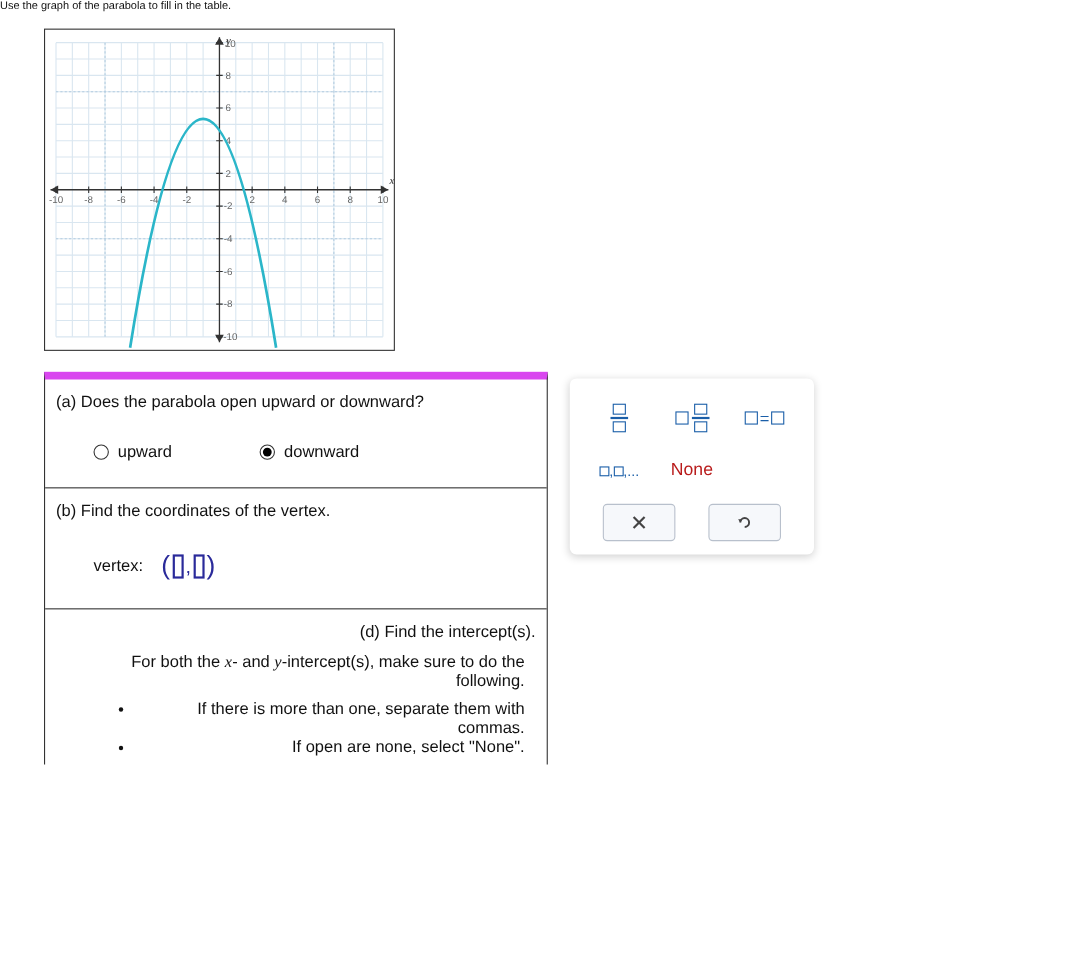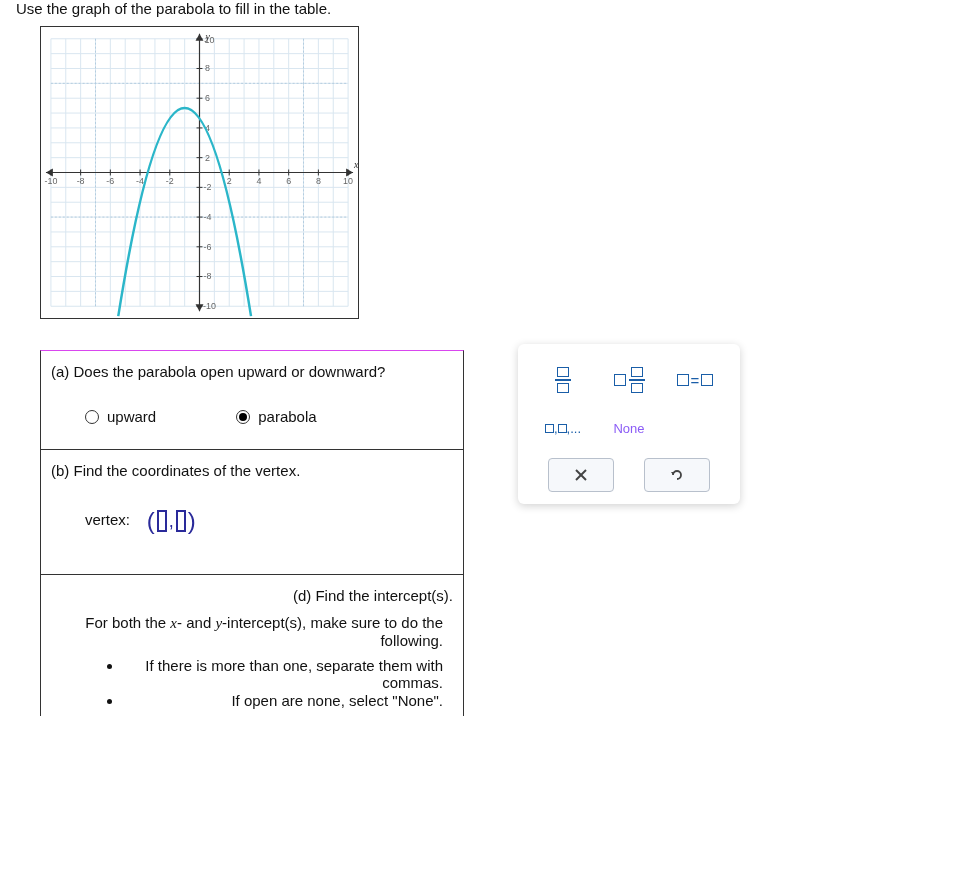--- a/index.html
+++ b/index.html
@@ -9,39 +9,39 @@
     color: #111;
     background: #fff;
     width: 969px;
     height: 870px;
     position: relative;
     overflow: hidden;
   }
   .instruction {
     position: absolute;
     top: 0;
-    left: 16px;
-    font-size: 15px;
+    left: 0;
+    font-size: 10px;
     text-align: right;
   }
   .graph-wrap {
     position: absolute;
     top: 26px;
     left: 40px;
     width: 319px;
     height: 293px;
     border: 1px solid #333;
     background: #fff;
   }
   .questions {
     position: absolute;
-    top: 350px;
+    top: 338px;
     left: 40px;
-    width: 424px;
-    border-top: 1px solid #d946ef;
+    width: 458px;
+    border-top: 7px solid #d946ef;
     border-left: 1px solid #333;
     border-right: 1px solid #333;
   }
   .qrow {
     border-bottom: 1px solid #333;
     padding: 12px 10px 12px 10px;
   }
   .qrow.noborder { border-bottom: none; }
   .qtext {
     font-size: 15px;
@@ -145,21 +145,21 @@
     width: 16px; height: 1.5px; background: #1a5ea8; margin: 2px 0;
   }
   .mixed {
     display: flex; align-items: center; gap: 3px;
   }
   .sq {
     width: 12px; height: 12px; border: 1.5px solid #1a5ea8; display:inline-block;
   }
   .eq-sym { color:#1a5ea8; font-size: 15px; display:flex; align-items:center; gap:2px;}
   .list-sym { color:#1a5ea8; font-size: 13px; }
-  .none-sym { color:#8b5cf6; font-size: 13px; }
+  .none-sym { color:#b91c1c; font-size: 16px; }
   .action-row {
     display: flex;
     justify-content: space-around;
     align-items: center;
     padding: 6px 30px 0 30px;
     gap: 30px;
   }
   .action-btn {
     width: 72px;
     height: 34px;
@@ -293,27 +293,27 @@
     <div class="subarea">
       <div class="radio-row">
         <div class="radio-item">
           <span class="radio-circle"></span>
           <span>upward</span>
         </div>
         <div class="radio-item">
           <span class="radio-circle">
               <span class="radio-dot"></span>
             </span>
-          <span>parabola</span>
+          <span>downward</span>
         </div>
       </div>
     </div>
   </div>
 
-  <div class="qrow" style="padding-bottom:15px;">
+  <div class="qrow" style="padding-bottom:0;">
     <div class="qtext">(b) Find the coordinates of the vertex.</div>
     <div class="subarea">
       <span>vertex:</span>
       &nbsp;&nbsp;
       <span class="vertex-group">
         <span class="vertex-paren">(</span>
         <span class="input-box"></span>
         <span class="vertex-paren" style="font-size:18px;">,</span>
         <span class="input-box"></span>
         <span class="vertex-paren">)</span>

